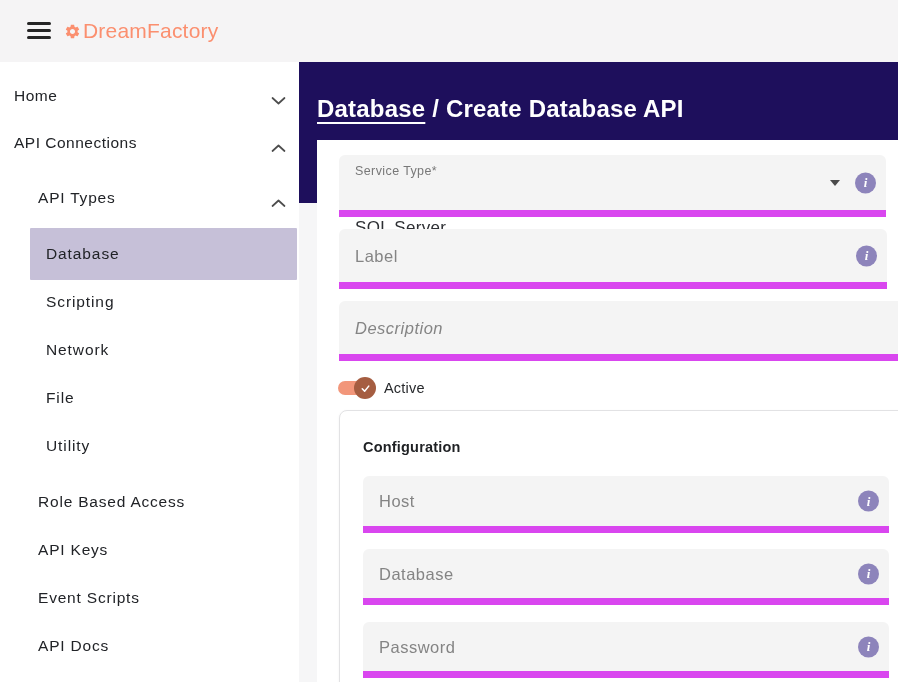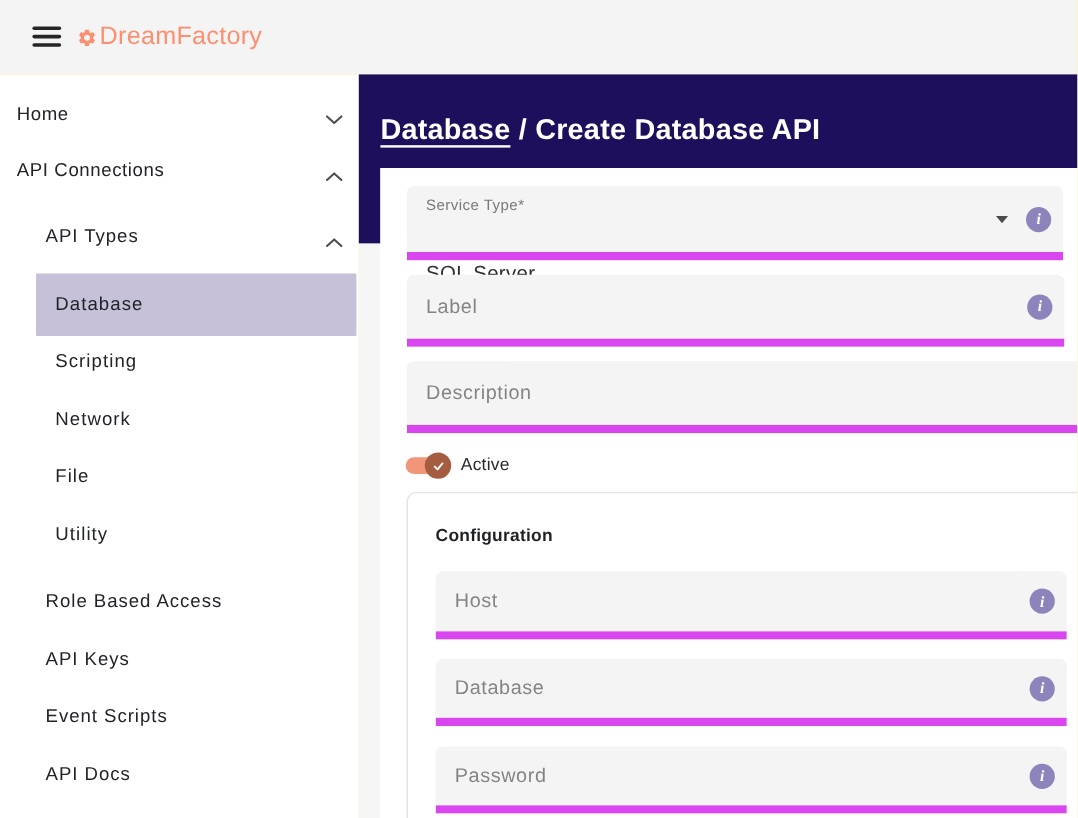--- a/index.html
+++ b/index.html
@@ -51,21 +51,21 @@
                width:21px; height:21px; border-radius:50%; background:#8D84BB; color:#ffffff;
                display:flex; align-items:center; justify-content:center; cursor:pointer;
                font-family:"Liberation Serif", serif; font-size:13px; font-weight:bold; font-style:italic; }
   .f-service { left:22px; top:15px; width:547px; height:62px; cursor:pointer; }
   .f-service .flabel { position:absolute; left:16px; top:9px; color:#787878; font-size:12.5px; letter-spacing:0.4px; }
   .f-service .fvalue { position:absolute; left:16px; top:27px; color:#2D2F33; font-size:17px; letter-spacing:0.3px;margin-top:36px; }
   .caret { position:absolute; right:46px; top:50%; transform:translateY(-50%); width:0; height:0;
            border-left:5.5px solid transparent; border-right:5.5px solid transparent;
            border-top:6.5px solid #4A4A4A; }
   .f-label { left:22px; top:89px; width:548px; height:60px; }
-  .f-desc  { left:22px; top:161px; width:559px; height:60px; border-top-right-radius:0; }
+  .f-desc  { left:22px; top:161px; width:559px; height:60px; border-top-right-radius:0;font-style:italic; }
 
   
   .toggle-row { position:absolute; left:21px; top:237px; height:22px; display:flex; align-items:center; cursor:pointer; }
   .toggle { position:relative; width:39px; height:22px; }
   .toggle .track { position:absolute; left:0; top:4px; width:30px; height:14px; border-radius:7px; background:#F2967A; }
   .toggle .thumb { position:absolute; left:16px; top:0; width:22px; height:22px; border-radius:50%;
                    background:#A55D41; display:flex; align-items:center; justify-content:center; }
   .toggle .thumb svg { width:13px; height:13px; stroke:#ffffff; stroke-width:2.6; fill:none;
                        stroke-linecap:round; stroke-linejoin:round; }
   .toggle-label { margin-left:7px; font-size:14.5px; color:#27292C; letter-spacing:0.2px; }

